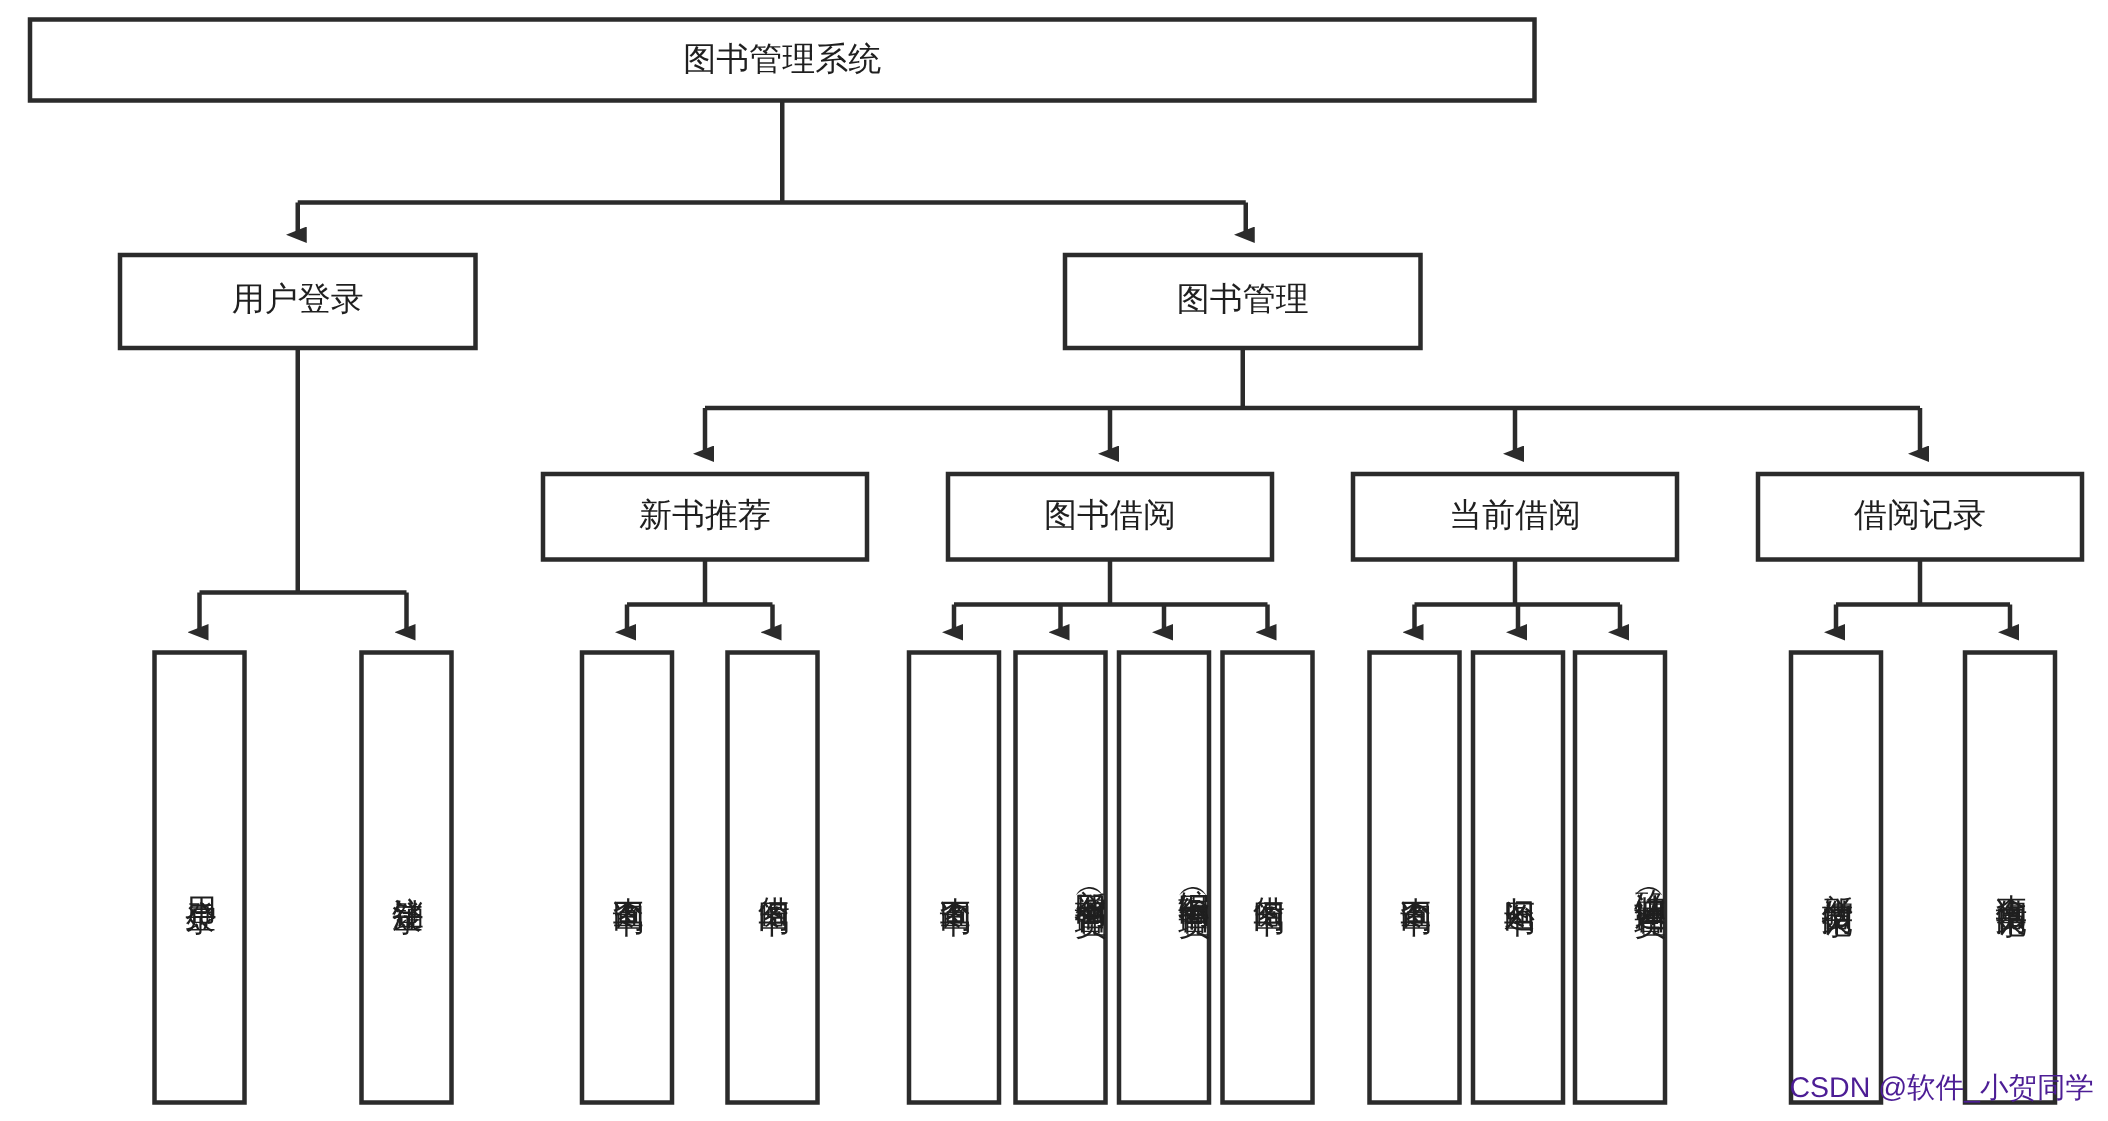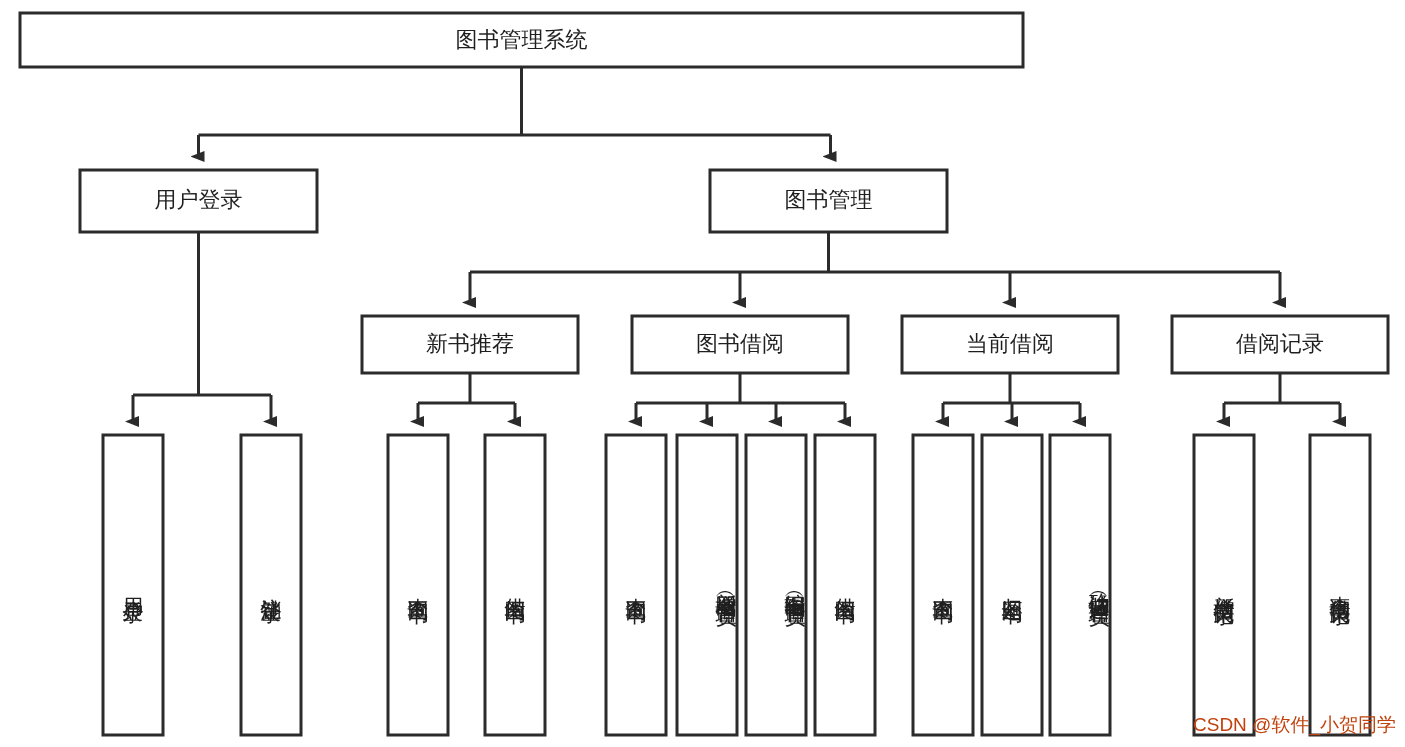--- a/index.html
+++ b/index.html
@@ -29,21 +29,21 @@
     align-items:center;
     justify-content:center;
     text-align:center;
     pointer-events:none;
     font-family:"Liberation Sans","DejaVu Sans",sans-serif;
   }
   #watermark{
     position:absolute;
     left:1193px;top:712px;
     font-size:19px;
-    color:#c2410c;
+    color:#4c1d95;
     white-space:nowrap;
     font-family:"Liberation Sans","DejaVu Sans",sans-serif;
     text-align:right;
   }
 </style>
 </head>
 <body>
 
 <div id="diagram-root">
 

